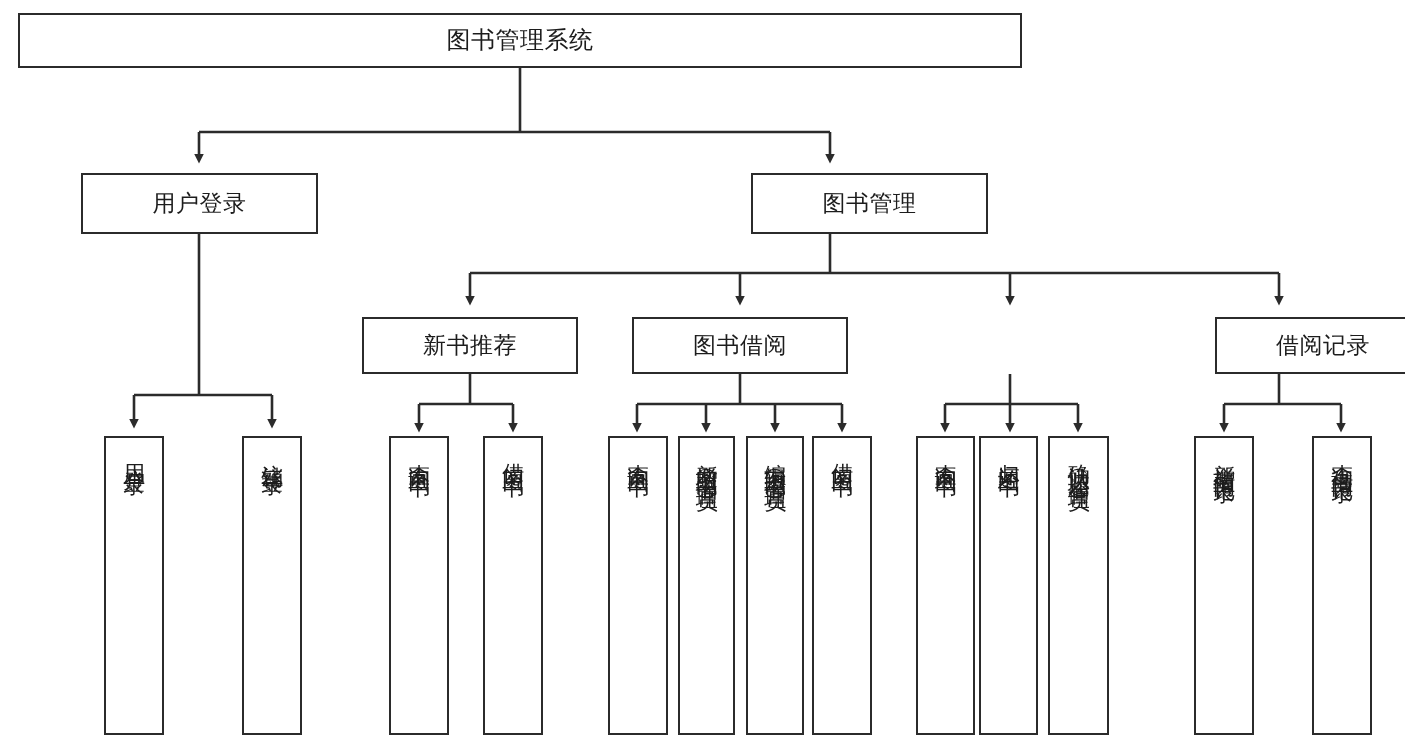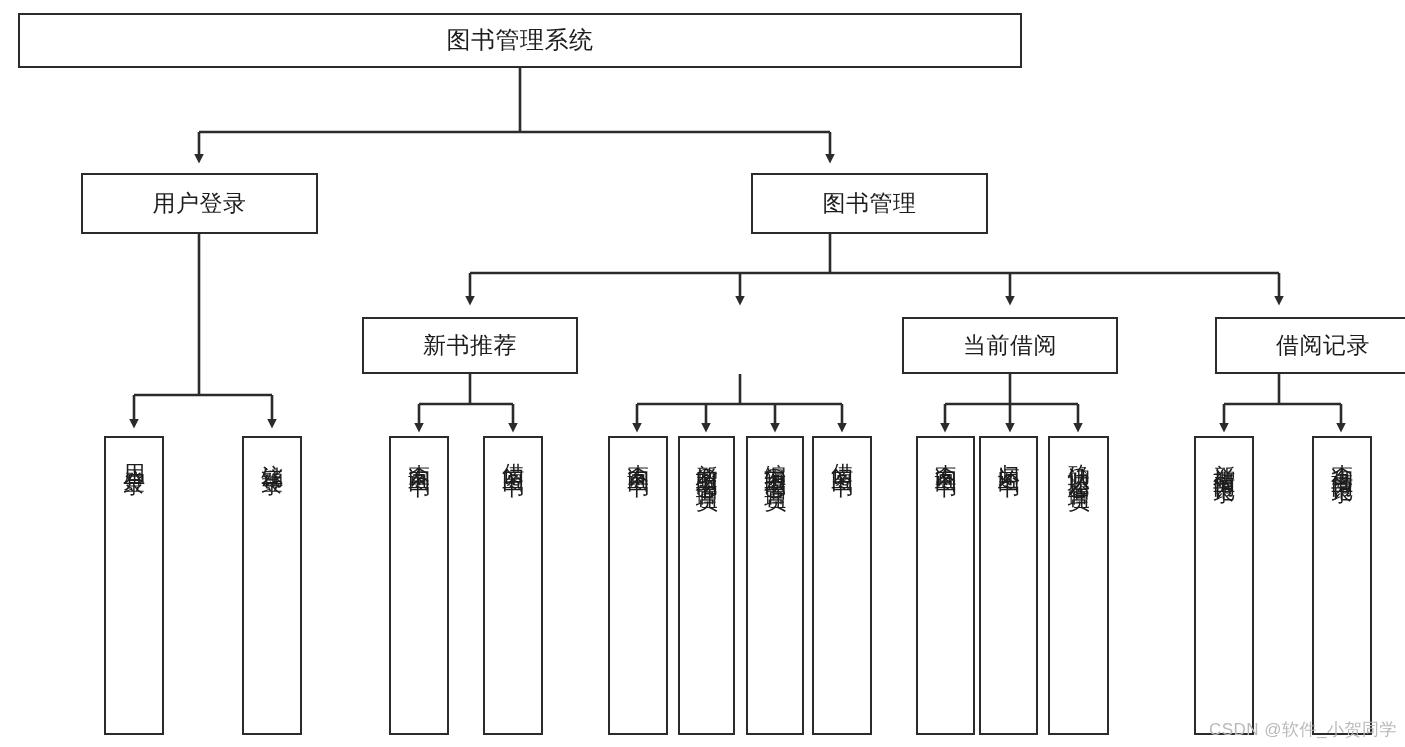--- a/index.html
+++ b/index.html
@@ -143,24 +143,24 @@
   </div>
 
   <div class="node horiz" style="left:711px; top:173px; width:237px; height:61px;margin-left:40px;">
     <span class="node-label">图书管理</span>
   </div>
 
   <div class="node horiz" style="left:362px; top:317px; width:216px; height:57px;">
     <span class="node-label">新书推荐</span>
   </div>
 
-
-  <div class="node horiz" style="left:902px; top:317px; width:216px; height:57px;">
-    <span class="node-label">当前借阅</span>
-  </div>
+  <div class="node horiz" style="left:632px; top:317px; width:216px; height:57px;">
+    <span class="node-label">图书借阅</span>
+  </div>
+
 
   <div class="node horiz" style="left:1171px; top:317px; width:216px; height:57px;margin-left:44px;">
     <span class="node-label">借阅记录</span>
   </div>
 
   <div class="node leaf" style="left:104px; top:436px; width:60px; height:299px;">
     <span class="node-label">用户登录</span>
   </div>
 
   <div class="node leaf" style="left:242px; top:436px; width:60px; height:299px;">
@@ -204,15 +204,14 @@
   </div>
 
   <div class="node leaf" style="left:1194px; top:436px; width:60px; height:299px;">
     <span class="node-label">新增借阅记录</span>
   </div>
 
   <div class="node leaf" style="left:1312px; top:436px; width:60px; height:299px;">
     <span class="node-label">查询借阅记录</span>
   </div>
 
-  <div class="watermark">CSDN @软件_小贺同学</div>
 
 </div>
 
 </body></html>

